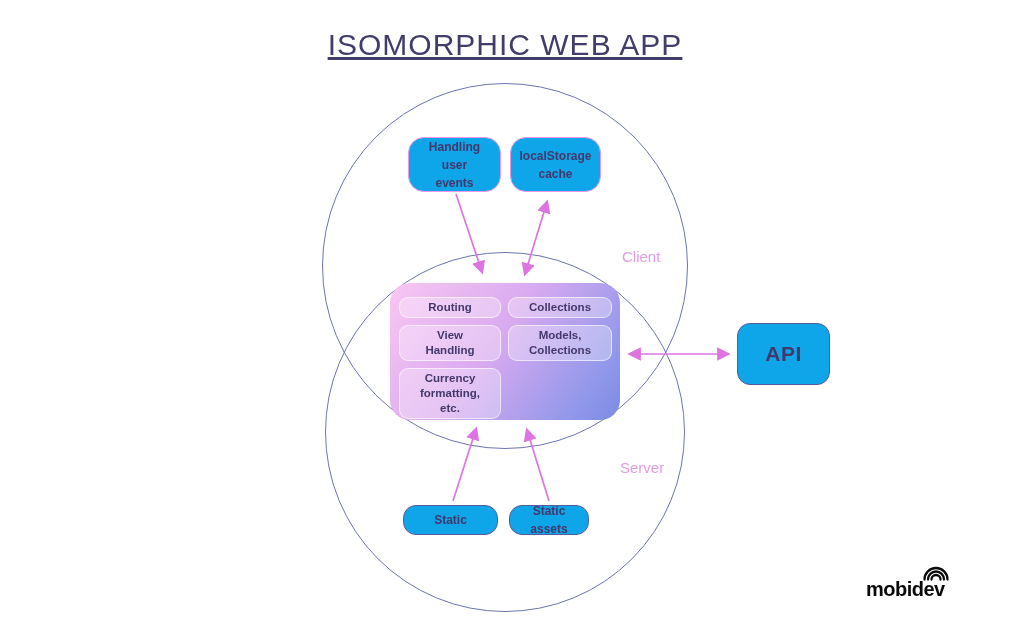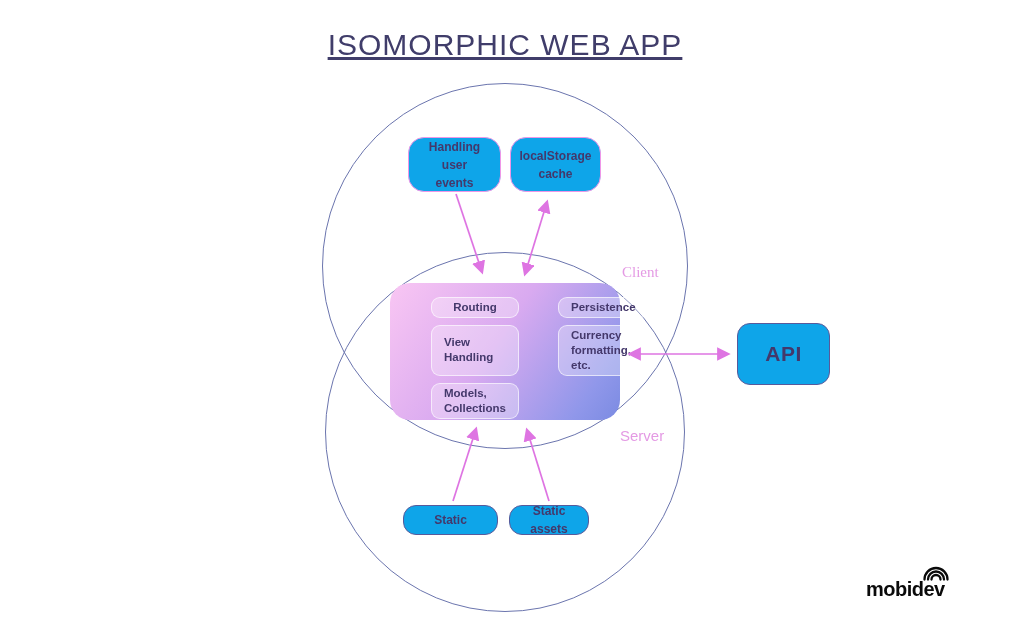--- a/index.html
+++ b/index.html
@@ -30,22 +30,22 @@
   .circle{
     position:absolute;border:1.6px solid var(--circle-stroke);
     border-radius:50%;z-index:1;background:transparent;
   }
   .circle-client{left:322px;top:83px;width:366px;height:366px;}
   .circle-server{left:325px;top:252px;width:360px;height:360px;}
 
   .venn-label{
     position:absolute;z-index:2;font-size:15px;color:var(--venn-label);
   }
-  .venn-label.client{left:622px;top:264px;font-family:Liberation Serif, serif;}
-  .venn-label.server{left:620px;top:427px;}
+  .venn-label.client{left:622px;top:248px;}
+  .venn-label.server{left:620px;top:459px;}
 
   .node{
     position:absolute;z-index:2;background:#0ea5e9;
     display:flex;align-items:center;justify-content:center;
     text-align:center;font-weight:bold;color:var(--node-text);
     font-size:12px;line-height:1.5;padding:4px 20px;
   }
   .node.pink{border:1.6px solid var(--pink-border);border-radius:16px;}
   .node.dark{border:1.6px solid var(--dark-border);border-radius:13px;}
 
@@ -58,24 +58,23 @@
   .shared-box{
     position:absolute;z-index:2;left:390px;top:283px;width:230px;height:137px;
     border-radius:20px;
     background:linear-gradient(125deg,var(--gradient-start) 0%,#d9aaf0 45%,#9097ea 85%,var(--gradient-end) 100%);
     display:grid;grid-template-columns:1fr 1fr;grid-template-rows:1fr 1fr 1.12fr;
     gap:7px;padding:14px 9px 18px 9px;
   }
   .module{
     border-radius:9px;background:rgba(255,255,255,.30);
     border:1px solid rgba(255,255,255,.62);
-    display:flex;align-items:center;justify-content:center;text-align:left;
+    display:flex;align-items:center;justify-content:center;text-align:center;
     font-size:11.5px;font-weight:bold;color:var(--node-text);line-height:1.3;
-    padding:2px 12px;
-    margin-left:32px;
+    padding:2px 20px;
   }
 
   svg.arrows{position:absolute;left:0;top:0;z-index:3;pointer-events:none;color:var(--arrow);}
 
   .logo{position:absolute;left:866px;top:566px;width:150px;height:46px;z-index:2;}
   .logo-arcs{position:absolute;left:50px;top:0;}
   .logo-text{
     position:absolute;left:0;top:13px;font-size:20px;font-weight:bold;
     letter-spacing:-0.5px;color:var(--logo-text);line-height:1;
   }
@@ -98,30 +97,30 @@
   </div>
   <div class="node pink node-localstorage">
     <span>localStorage cache</span>
   </div>
 
   <div class="shared-box">
     <div class="module">
       <span>Routing</span>
     </div>
     <div class="module">
-      <span>Persistence</span>
+      <span>Collections</span>
     </div>
     <div class="module">
       <span>View Handling</span>
     </div>
     <div class="module">
-      <span>Currency formatting, etc.</span>
+      <span>Models, Collections</span>
     </div>
     <div class="module">
-      <span>Models, Collections</span>
+      <span>Currency formatting, etc.</span>
     </div>
   </div>
 
   <div class="node dark node-api">
     <span>API</span>
   </div>
 
   <div class="node dark node-logging">
     <span>Static</span>
   </div>

